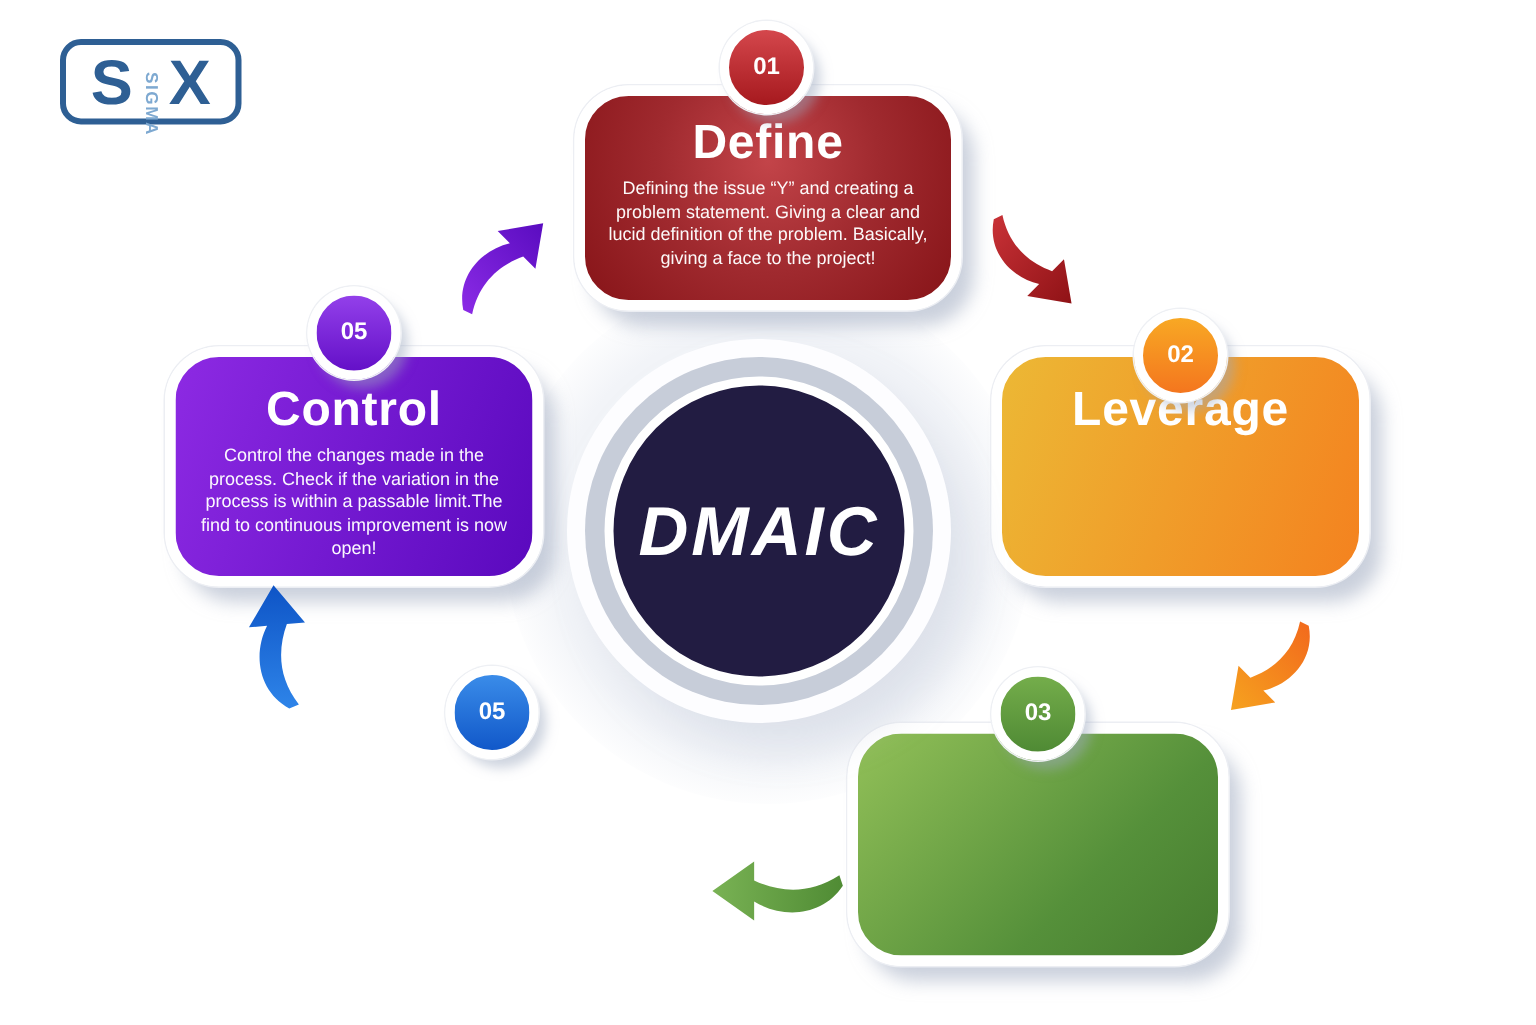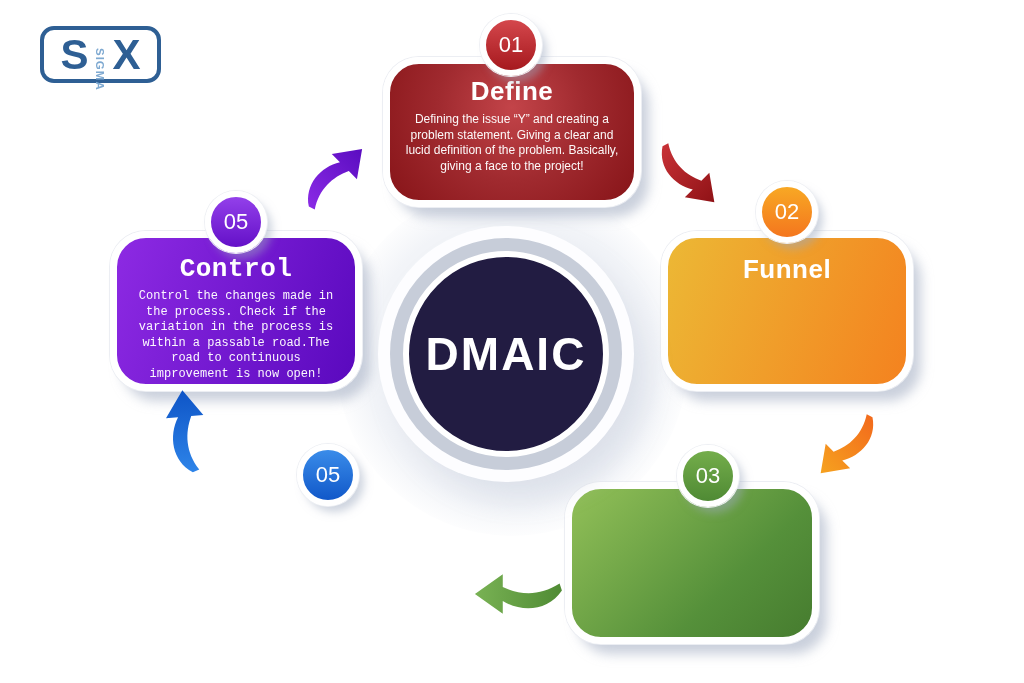--- a/index.html
+++ b/index.html
@@ -25,57 +25,57 @@
     background:#221c42;
     border:6px solid #ffffff;
     box-shadow:
       0 0 0 13px #c7cdd9,
       0 0 0 25px #fdfdff,
       14px 18px 26px 24px rgba(160,172,195,.25);
     display:flex; align-items:center; justify-content:center;
     z-index:3;
   }
   .center-circle .label {
-    color:#ffffff; font-size:46px; font-weight:700; letter-spacing:2px;
+    color:#ffffff; font-size:46px; font-weight:700; letter-spacing:2px;font-style:italic;
   }
 
   
   .card {
     position:absolute; border-radius:36px; border:7px solid #ffffff;
     box-shadow: 0 0 0 1px #eceef3, 10px 12px 12px -2px rgba(158,170,192,.55);
     color:#ffffff; text-align:center; z-index:2;
     padding:12px 10px 8px 10px;
   }
-  .card .title { font-size:26px; font-weight:700; letter-spacing:.5px; }
+  .card .title { font-size:32px; font-weight:700; letter-spacing:.5px; }
   .card .desc  {
     margin-top:5px; font-size:12px; line-height:1.3;
     color:rgba(255,255,255,.97); white-space:pre-line; padding:0 4px;
   }
   .card.define  { left:383px; top:57px;  width:258px; height:150px;
     background:radial-gradient(circle at 50% 32%, #c34449 0%, #a02a2f 48%, #871418 100%); }
   .card.measure { left:661px; top:231px; width:252px; height:160px; padding-top:16px;
     background:linear-gradient(110deg, #ecb835 0%, #f4821f 100%); }
   .card.control { left:110px; top:231px; width:252px; height:160px; padding-top:16px;
-    background:linear-gradient(110deg, #8d2ae3 0%, #5a09be 100%);font-family:Liberation Mono, monospace; }
+    background:linear-gradient(110deg, #8d2ae3 0%, #5a09be 100%); }
   .card.analyze { left:565px; top:482px; width:254px; height:162px; padding-top:16px;
     background:linear-gradient(135deg, #92c058 0%, #55903a 65%, #467c2f 100%); }
   .card.improve { left:201px; top:480px; width:254px; height:164px; padding-top:16px;
     background:linear-gradient(135deg, #3e97ee 0%, #1767d2 60%, #0d4fc0 100%); }
 
   
   .badge {
     position:absolute; width:62px; height:62px; border-radius:50%;
     border:6px solid #ffffff;
     box-shadow: 0 0 0 1px #eef0f4, 6px 7px 8px -1px rgba(158,170,192,.5);
     display:flex; align-items:center; justify-content:center;
-    color:#ffffff; font-size:22px; font-weight:400; z-index:4;text-align:right;
+    color:#ffffff; font-size:16px; font-weight:700; z-index:4;text-align:right;
   }
   .badge.b1 { left:480px; top:14px;  background:linear-gradient(180deg,#d4474c,#a6191e); }
-  .badge.b2 { left:756px; top:181px; background:linear-gradient(180deg,#f8a824,#f4761e); }
-  .badge.b3 { left:677px; top:445px; background:linear-gradient(180deg,#74ad4b,#4f8a34); }
+  .badge.b2 { left:756px; top:206px; background:linear-gradient(180deg,#f8a824,#f4761e); }
+  .badge.b3 { left:661px; top:445px; background:linear-gradient(180deg,#74ad4b,#4f8a34); }
   .badge.b4 { left:297px; top:444px; background:linear-gradient(180deg,#3a8ce9,#1158c9); }
   .badge.b5 { left:205px; top:191px; background:linear-gradient(180deg,#9340ea,#6410c8); }
 
   
   .arrow { position:absolute; z-index:4; overflow:visible; }
   .arrow.a-purple { left:297px; top:139px; width:74px; height:76px; }
   .arrow.a-red    { left:651px; top:137px; width:72px; height:76px; transform:scaleY(-1); }
   .arrow.a-orange { left:812px; top:405px; width:72px; height:82px; transform:rotate(180deg); }
   .arrow.a-blue   { left:147px; top:391px; width:78px; height:82px; transform:rotate(-50deg); }
   .arrow.a-green  { left:478px; top:553px; width:82px; height:82px; transform:rotate(-135deg); }
@@ -111,33 +111,33 @@
     <div class="label">DMAIC</div>
   </div>
 
   <div class="card define">
     <div class="title">Define</div>
     <div class="desc">Defining the issue “Y” and creating a problem statement. Giving a clear and lucid definition of the problem. Basically, giving a face to the project!</div>
   </div>
   <div class="badge b1">01</div>
 
   <div class="card measure">
-    <div class="title">Funnel</div>
+    <div class="title">Leverage</div>
   </div>
   <div class="badge b2">02</div>
 
   <div class="card analyze">
   </div>
   <div class="badge b3">03</div>
 
   <div class="badge b4">05</div>
 
   <div class="card control">
     <div class="title">Control</div>
-    <div class="desc">Control the changes made in the process. Check if the variation in the process is within a passable road.The road to continuous improvement is now open!</div>
+    <div class="desc">Control the changes made in the process. Check if the variation in the process is within a passable limit.The find to continuous improvement is now open!</div>
   </div>
   <div class="badge b5">05</div>
 
   <svg class="arrow a-purple" viewBox="0 0 100 100">
     <defs>
         <linearGradient id="ga1" x1="0" y1="1" x2="1" y2="0">
       <stop offset="0" stop-color="#8b2be6"></stop>
           <stop offset="1" stop-color="#5a0cc0"></stop>
     </linearGradient>
       </defs>

